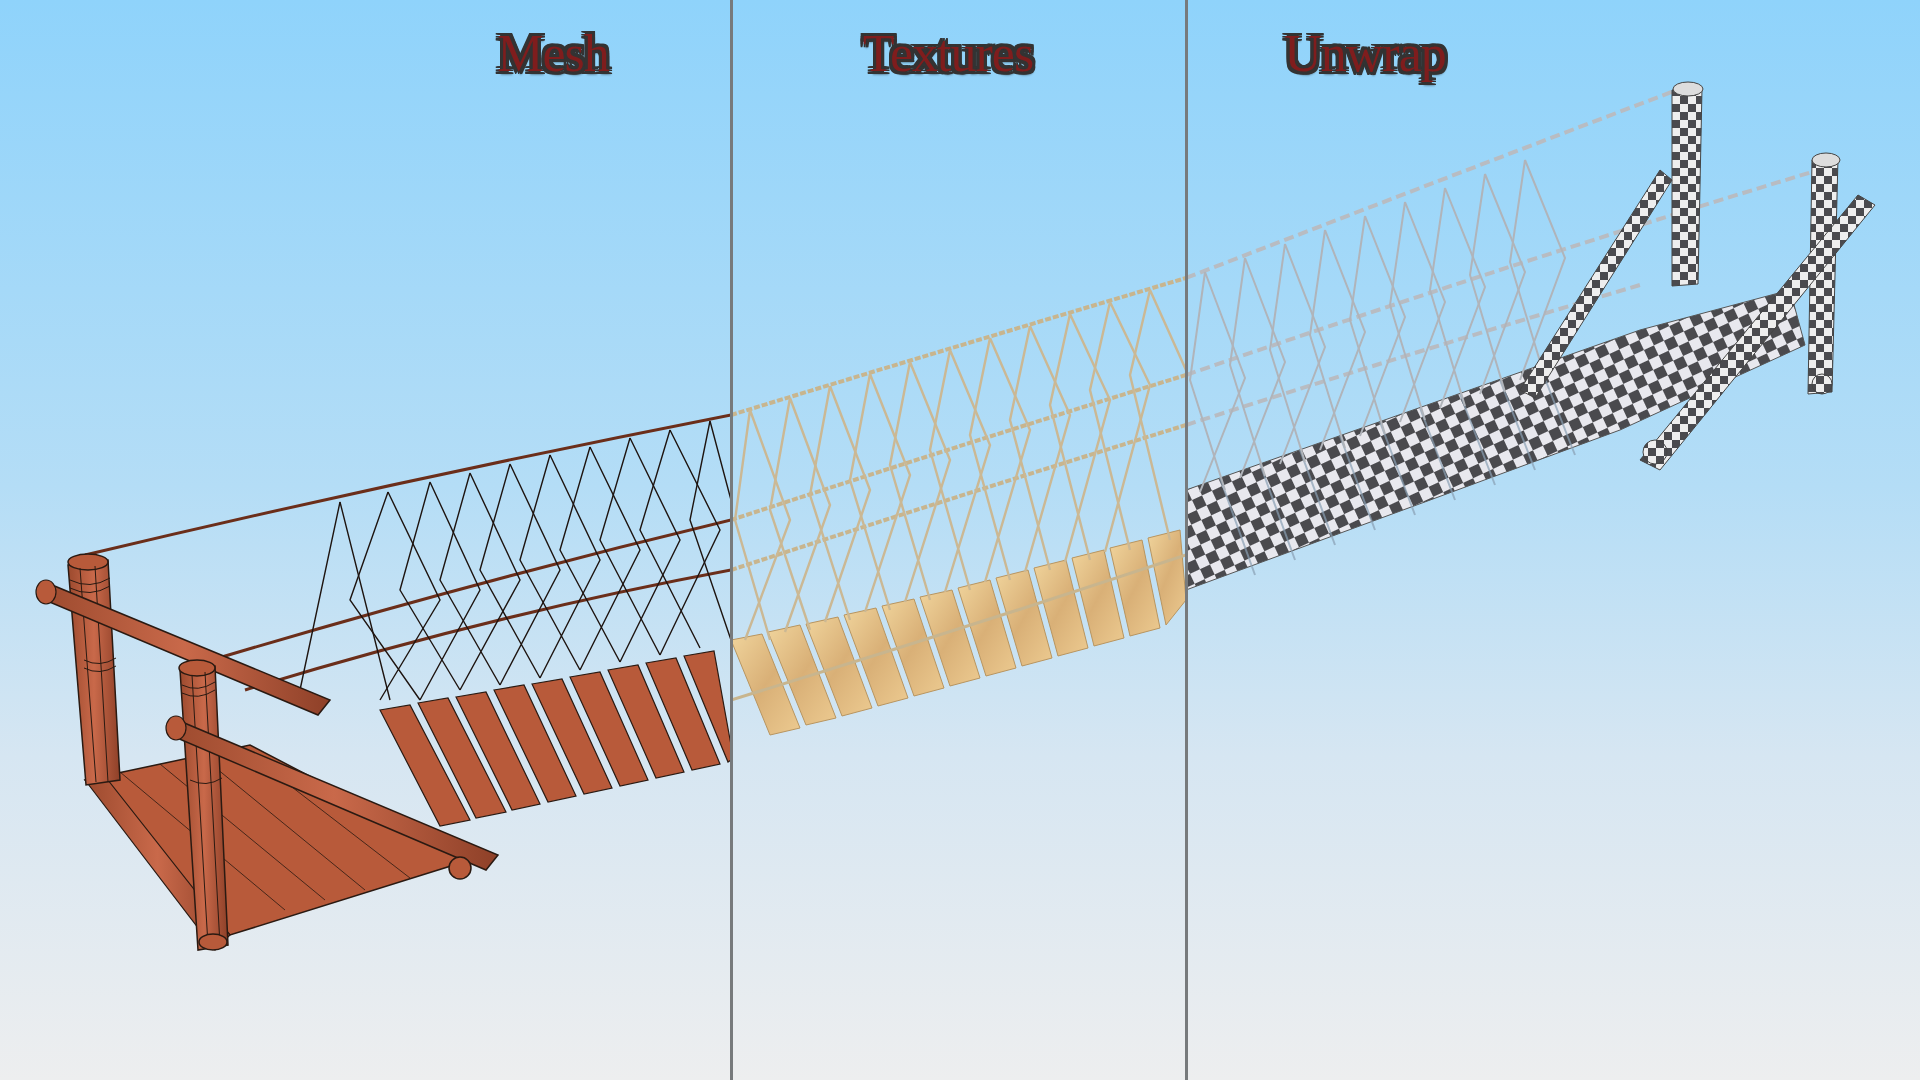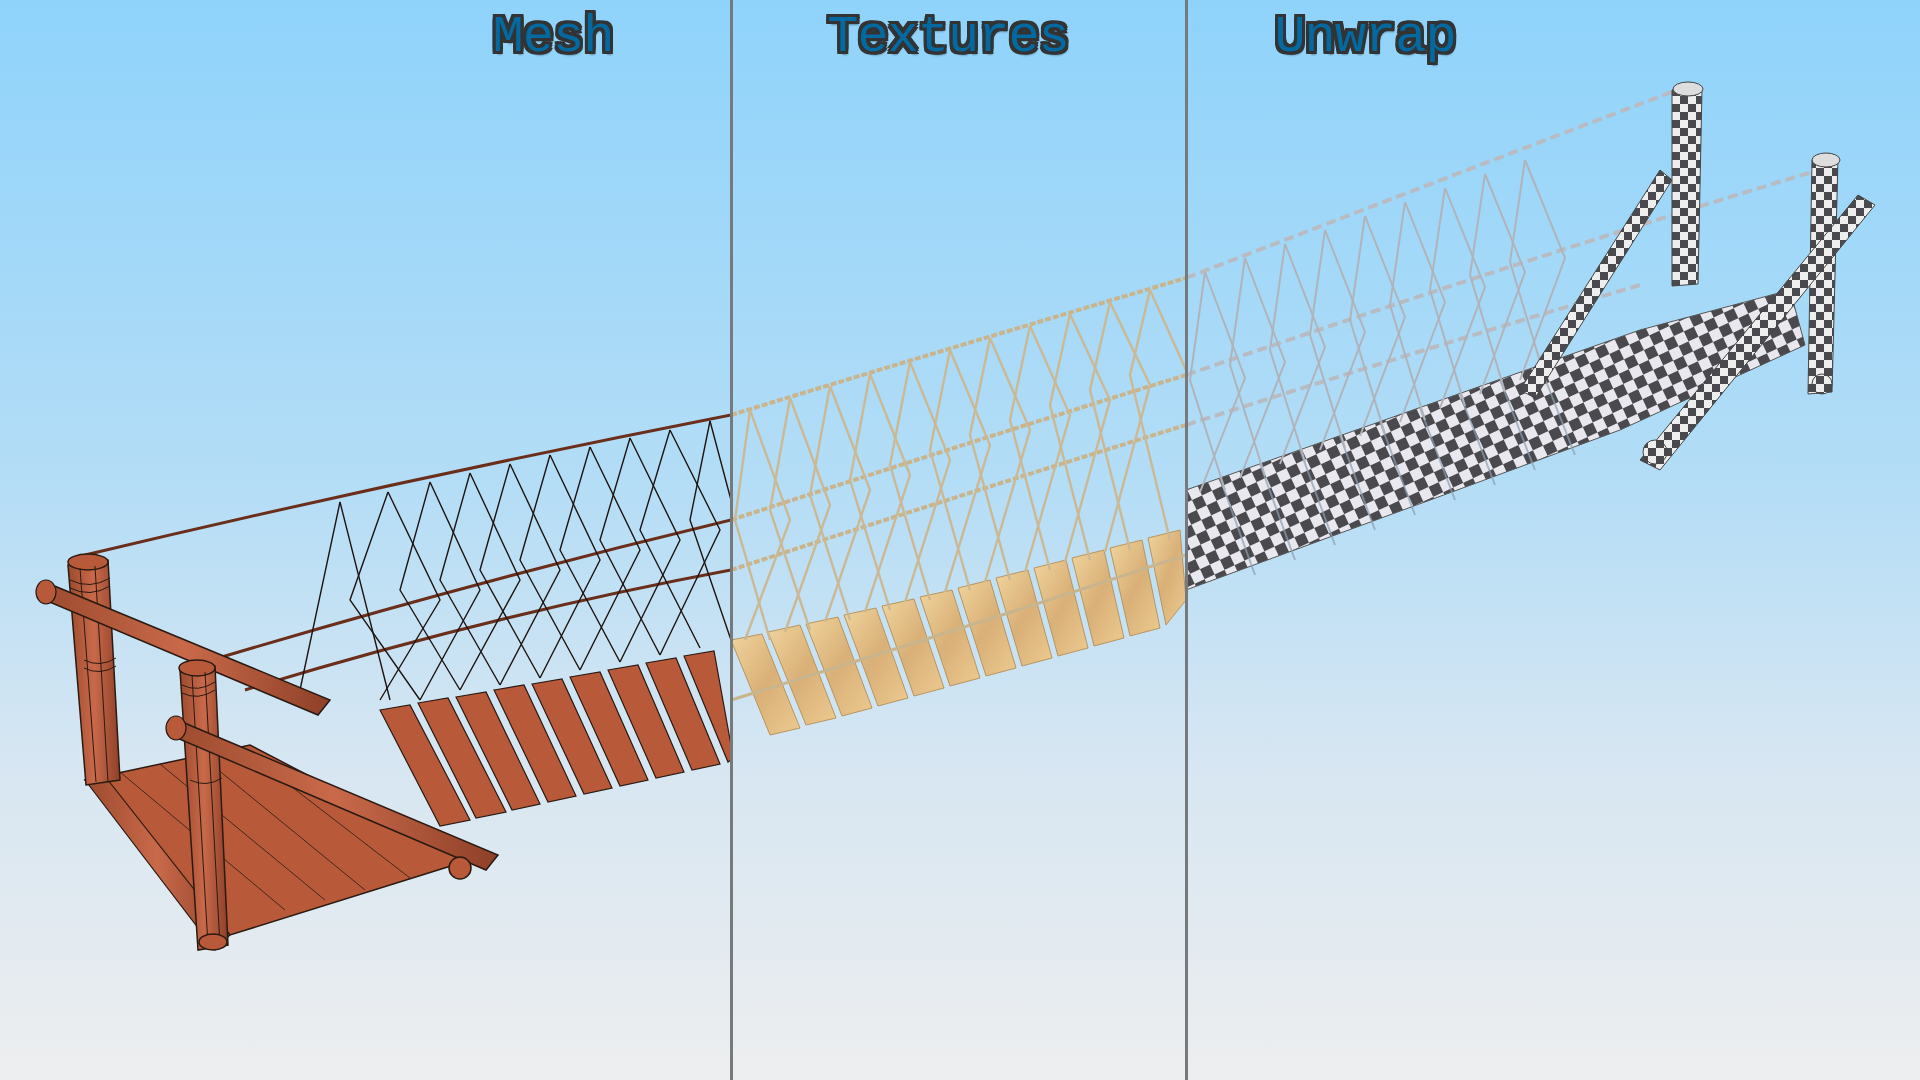--- a/index.html
+++ b/index.html
@@ -4,23 +4,23 @@
 <style>
   html, body { margin: 0; padding: 0; }
   body {
     width: 1920px; height: 1080px; overflow: hidden; position: relative;
     background: linear-gradient(to bottom, #8fd3fb 0%, #b4ddf6 45%, #d6e6f2 70%, #edeeef 100%);
     font-family: "DejaVu Sans", sans-serif;
   }
   .stage { position: absolute; left: 0; top: 0; width: 1920px; height: 1080px; }
   .divider { position: absolute; top: 0; width: 3px; height: 1080px; background: #777a7c; }
   .section-label {
-    position: absolute; top: 8px; transform: translateX(-50%);
-    font-family: Liberation Mono, monospace; font-size: 52px; font-weight: normal;
-    color: #0369a1; letter-spacing: -1px;
+    position: absolute; top: 24px; transform: translateX(-50%);
+    font-family: Liberation Serif, serif; font-size: 52px; font-weight: normal;
+    color: #7f1d1d; letter-spacing: -1px;
     -webkit-text-stroke: 0;
     text-shadow:
       -3px -3px 0 #333, 3px -3px 0 #333, -3px 3px 0 #333, 3px 3px 0 #333,
       0 -3px 0 #333, 0 3px 0 #333, -3px 0 0 #333, 3px 0 0 #333,
       -2px -3px 0 #333, 2px 3px 0 #333, -3px 2px 0 #333, 3px -2px 0 #333,
       2px 4px 2px rgba(0,0,0,0.35);
     white-space: nowrap;
   }
   svg.bridge { position: absolute; left: 0; top: 0; }
 </style>

